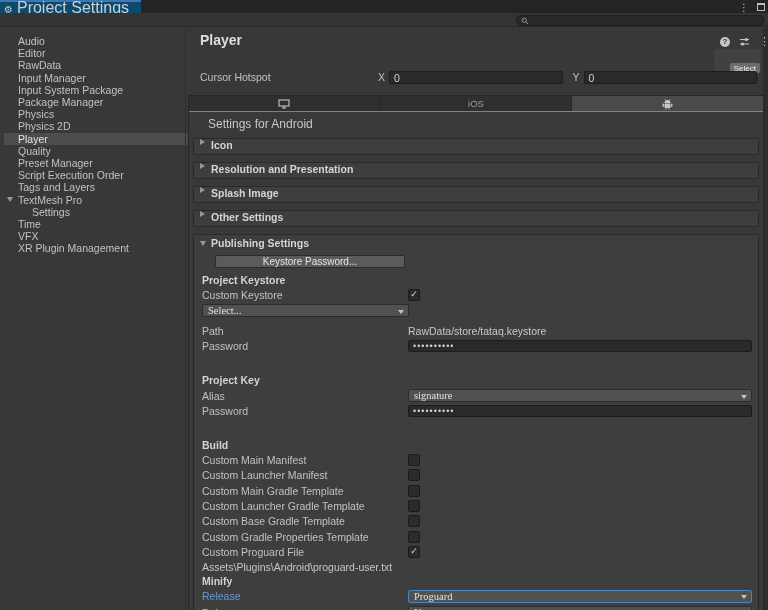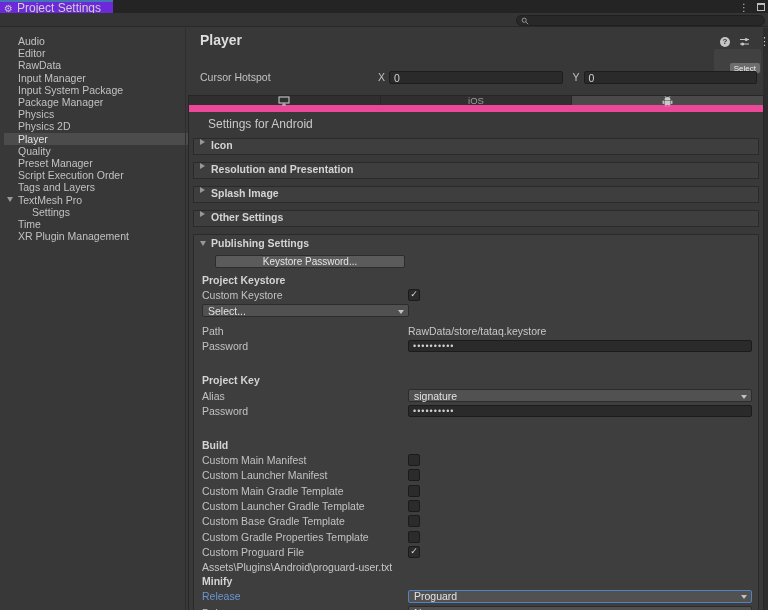--- a/index.html
+++ b/index.html
@@ -2,23 +2,23 @@
 <html><head>
 <meta charset="utf-8">
 <style>
   html,body{margin:0;padding:0;background:#1e1e1e;}
   *{box-sizing:border-box;}
   #screen{position:relative;width:768px;height:610px;background:#383838;overflow:hidden;
           font-family:"Liberation Sans","DejaVu Sans",sans-serif;font-size:11px;color:#c2c2c2;}
 
   
   .tabstrip{position:absolute;left:0;top:0;width:768px;height:13px;background:#242424;}
-  .wintab{position:absolute;left:0;top:0;height:13px;padding:0 12px 0 4px;background:#6d28d9;
+  .wintab{position:absolute;left:0;top:0;height:13px;padding:0 12px 0 4px;background:#0c4a6e;
           border-top:2px solid #4076b4;display:flex;align-items:center;gap:4px;
-          font-size:12px;color:#cfcfcf;}
+          font-size:16px;color:#cfcfcf;}
   .gear::before{content:"⚙";font-size:10px;color:#c8c8c8;line-height:10px;}
   .winicons{position:absolute;right:3px;top:0;height:13px;display:flex;align-items:center;gap:8px;color:#bdbdbd;}
   .kebab::before{content:"⋮";font-size:10px;}
   .winbox{width:8px;height:8px;border:1px solid #bdbdbd;border-top-width:2px;display:inline-block;}
 
   
   .toolbar{position:absolute;left:0;top:13px;width:768px;height:14px;background:#343434;border-bottom:1px solid #282828;}
   .searchbox{position:absolute;right:3px;top:2px;width:249px;height:11px;background:#282828;
              border:1px solid #1f1f1f;border-radius:6px;display:flex;align-items:center;padding-left:4px;gap:3px;}
   .searchbox input{background:transparent;border:none;outline:none;color:#cfcfcf;font-size:9px;width:220px;padding:0;}
@@ -50,21 +50,21 @@
   
   .hotspot-row{position:absolute;left:14px;right:11px;top:43px;height:14px;display:flex;align-items:flex-start;}
   .hotspot-label{width:178px;flex:none;font-size:10.5px;}
   .axis{font-size:10.5px;color:#c2c2c2;margin-right:4px;}
   .numfield{flex:1;height:13px;background:#2a2a2a;border:1px solid #1d1d1d;border-radius:2px;
             padding-left:4px;font-size:10.5px;color:#d2d2d2;display:flex;align-items:center;}
   .gapx{width:10px;flex:none;}
 
   
   .platform{position:absolute;left:2px;right:4px;top:67px;bottom:-6px;border:1px solid #272727;background:#393939;display:flex;flex-direction:column;}
-  .ptabs{display:flex;height:16px;border-bottom:7px solid #ec4899;flex:none;}
+  .ptabs{display:flex;height:16px;border-bottom:1px solid #ec4899;flex:none;}
   .ptab{flex:1;background:#2f2f2f;border-right:1px solid #272727;display:flex;align-items:center;justify-content:center;font-size:9.5px;color:#9f9f9f;}
   .ptab:last-child{border-right:none;}
   .ptab.selected{background:#4a4a4a;color:#d8d8d8;}
   .sfa-label{margin:5px 0 7px 19px;font-size:12px;color:#c9c9c9;flex:none;}
   .sections{padding:0 4px;display:flex;flex-direction:column;flex:1;min-height:0;}
   .secbox{height:17px;margin-bottom:7px;background:#3e3e3e;border:1px solid #2a2a2a;display:flex;padding-left:6px;flex:none;}
   .sec-label{font-weight:bold;font-size:10.5px;color:#d4d4d4;}
   .tri-right{width:0;height:0;border-top:3.5px solid transparent;border-bottom:3.5px solid transparent;border-left:5px solid #989898;margin-right:6px;}
   .tri-exp{width:0;height:0;border-left:3.5px solid transparent;border-right:3.5px solid transparent;border-top:5px solid #989898;margin-right:5px;}
   .pubbox{background:#3e3e3e;border:1px solid #2a2a2a;flex:1;display:flex;flex-direction:column;min-height:0;}
@@ -77,21 +77,21 @@
   .pheading{font-weight:bold;color:#d4d4d4;height:15px;display:flex;align-items:center;}
 
   .kbtn{width:190px;height:13px;margin:2px 0 4px 13px;background:#5b5b5b;border:1px solid #2c2c2c;border-radius:2px;
         display:flex;align-items:center;justify-content:center;font-size:10px;color:#e4e4e4;}
 
   .checkbox{width:12px;height:12px;background:#2b2b2b;border:1px solid #1b1b1b;border-radius:2px;flex:none;
             display:flex;align-items:center;justify-content:center;}
   .checkbox.checked::after{content:"✓";color:#dcdcdc;font-size:9px;line-height:9px;}
 
   .dropdown{position:relative;height:13px;background:#515151;border:1px solid #2c2c2c;border-radius:2px;
-            display:flex;align-items:center;padding-left:5px;color:#e2e2e2;font-size:10.5px;}
+            display:flex;align-items:center;padding-left:5px;color:#e2e2e2;font-size:10.5px;font-family:Liberation Serif, serif;}
   .dropdown .arr{position:absolute;right:4px;top:4.5px;width:0;height:0;
                  border-left:3.5px solid transparent;border-right:3.5px solid transparent;border-top:4px solid #c2c2c2;}
   .dd-select{width:207px;margin:2px 0 6px 0;}
   .dd-flex{flex:1;}
   .dd-focus{border-color:#4f83c4;}
 
   .pwfield{flex:1;height:12px;background:#2a2a2a;border:1px solid #1c1c1c;border-radius:2px;
            display:flex;align-items:center;padding-left:4px;color:#cfcfcf;font-size:9px;letter-spacing:1px;}
   .pathval{color:#c8c8c8;}
   .spacer18{height:19px;}
@@ -136,20 +136,21 @@
     <div class="side-item">Quality</div>
     <div class="side-item">Preset Manager</div>
     <div class="side-item">Script Execution Order</div>
     <div class="side-item">Tags and Layers</div>
     <div class="side-item">
       <span class="tri-down"></span>
       <span>TextMesh Pro</span>
     </div>
     <div class="side-item indented">Settings</div>
     <div class="side-item">Time</div>
+    <div class="side-item">VFX</div>
     <div class="side-item">XR Plugin Management</div>
   </div>
 
   <div class="main">
     <div class="scrolltrack"></div>
 
     <div class="page-title">Player</div>
     <div class="hdr-icons">
       <span class="help-ic"></span>
       <svg width="11" height="11" viewBox="0 0 11 11">

